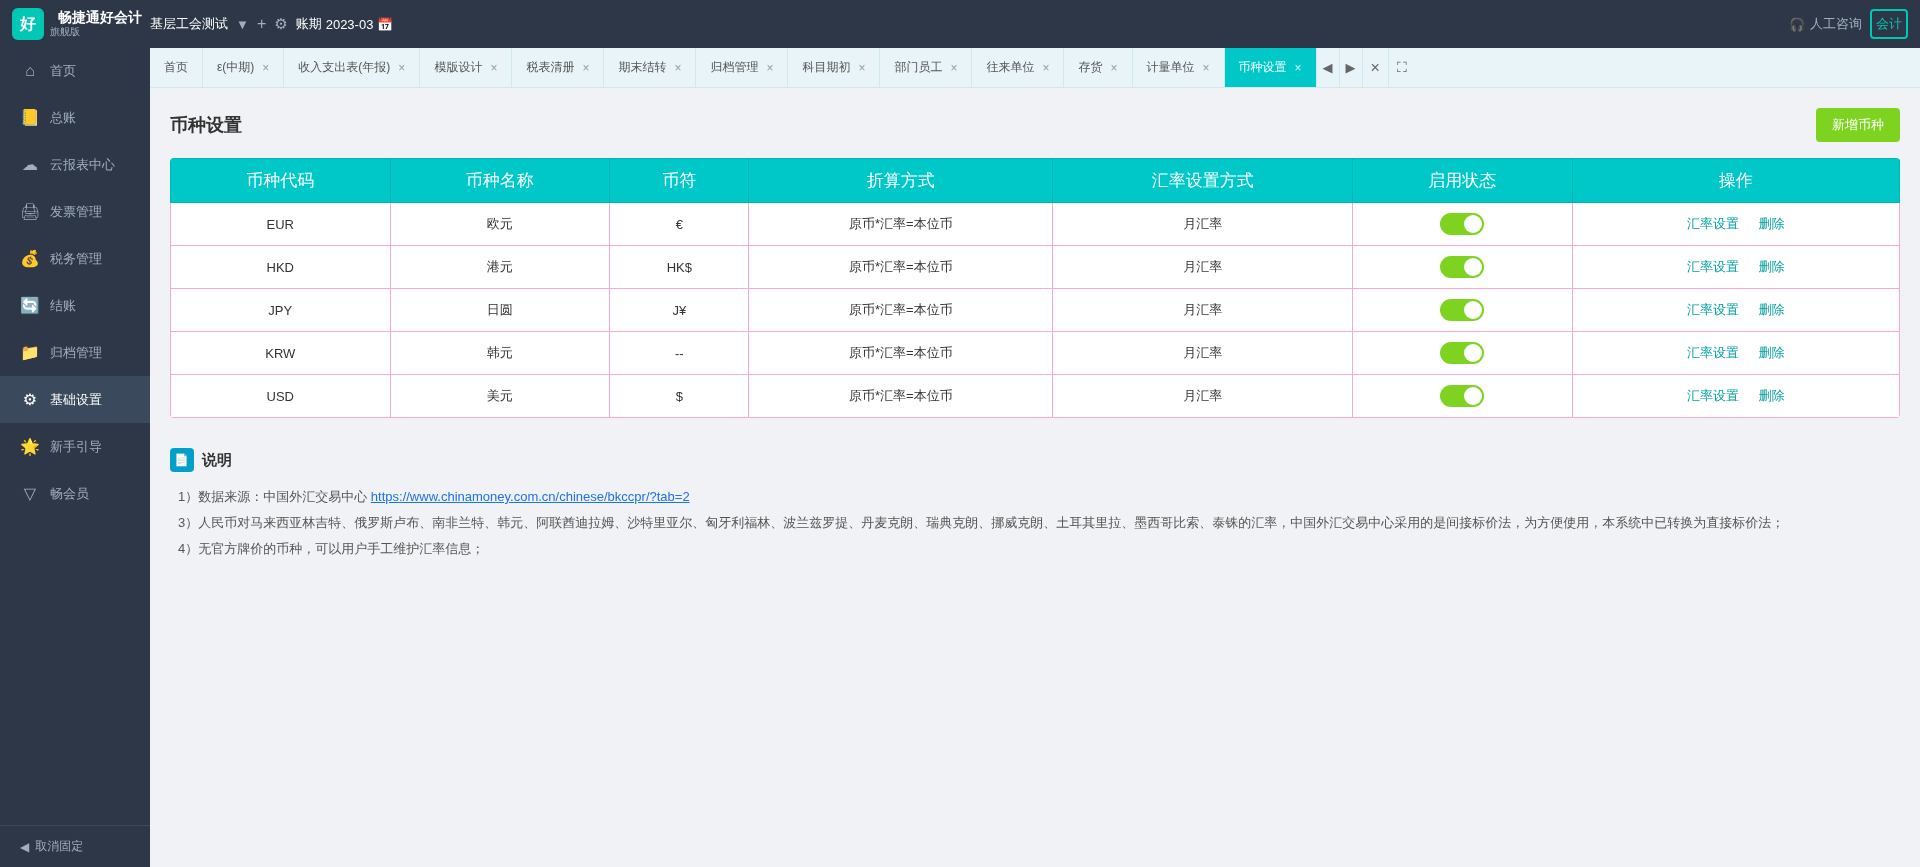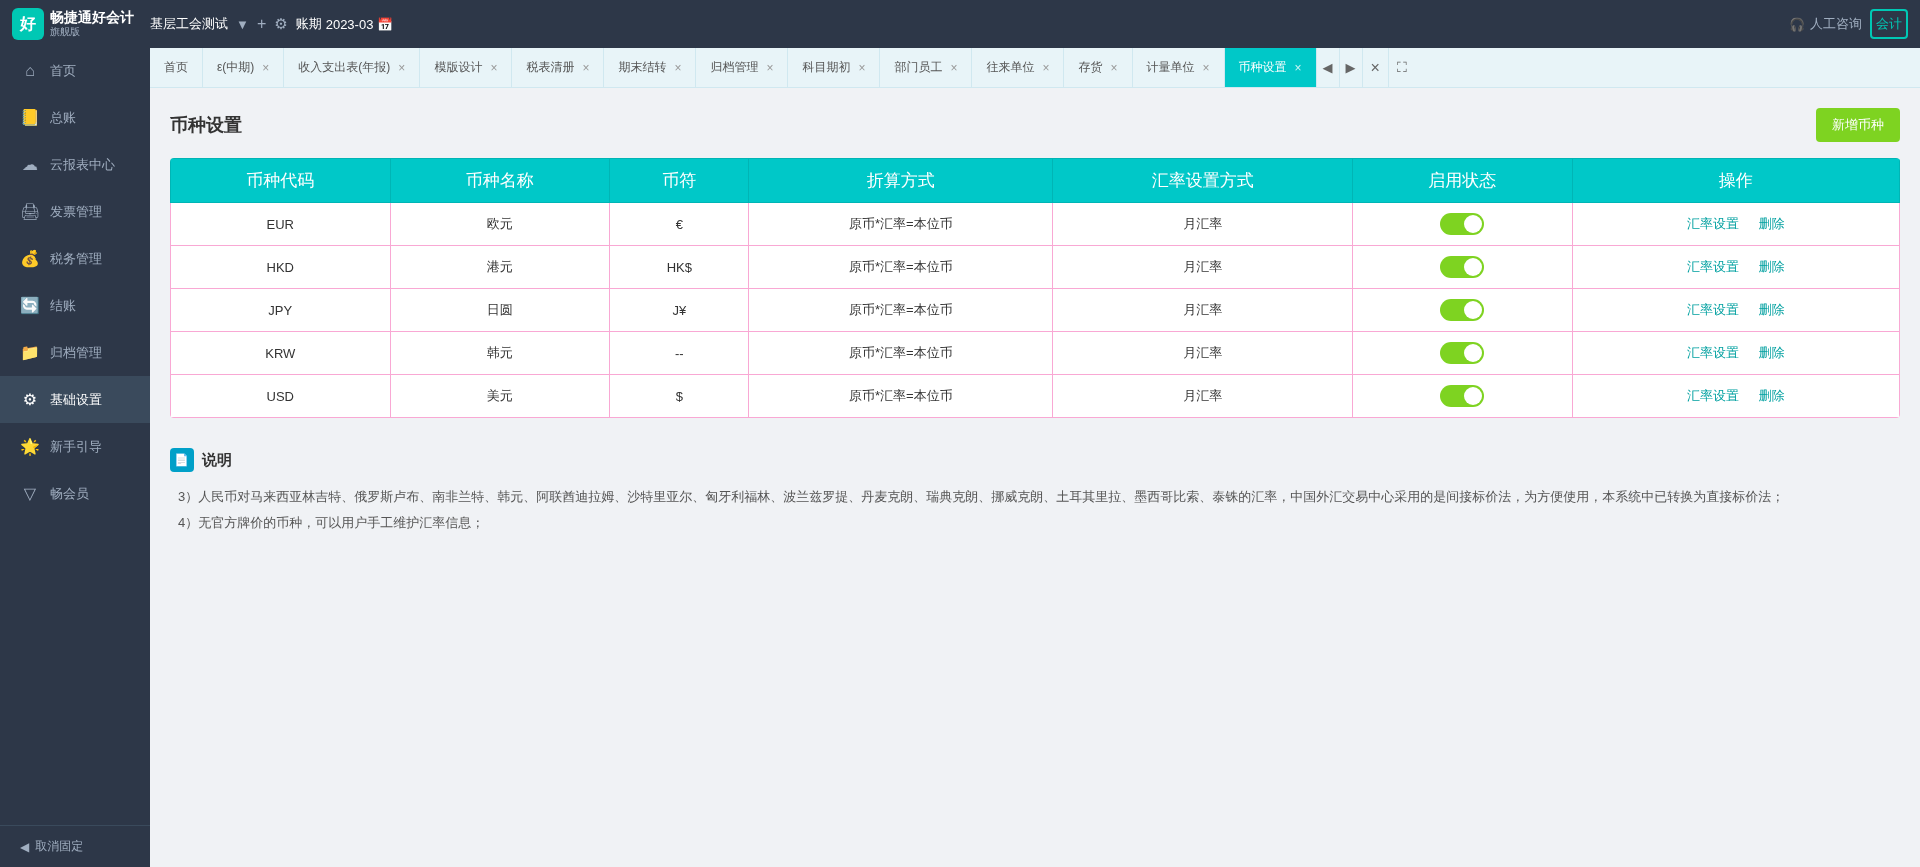--- a/index.html
+++ b/index.html
@@ -5,21 +5,21 @@
     * { box-sizing: border-box; margin: 0; padding: 0; }
     body { font-family: "Microsoft YaHei", "PingFang SC", sans-serif; font-size: 13px; background: #f0f2f5; display: flex; flex-direction: column; height: 867px; overflow: hidden; }
 
     
     .top-bar {
       display: flex; align-items: center; height: 48px;
       background: #2d3748; padding: 0 12px; gap: 8px; flex-shrink: 0;
     }
     .logo-area { display: flex; align-items: center; gap: 6px; min-width: 130px; }
     .logo-icon { width: 32px; height: 32px; background: #00c8b4; border-radius: 6px; display: flex; align-items: center; justify-content: center; color: white; font-size: 16px; font-weight: bold; }
-    .logo-text { color: white; font-size: 14px; font-weight: bold; line-height: 1.2; }
+    .logo-text { color: white; font-size: 14px; font-weight: bold; line-height: 1.2; margin-left: 8px; }
     .logo-sub { color: #a0aec0; font-size: 10px; }
     .workspace-area { display: flex; align-items: center; gap: 8px; flex: 1; }
     .workspace-name { color: white; font-size: 13px; }
     .workspace-dropdown { color: #a0aec0; cursor: pointer; }
     .top-actions { display: flex; align-items: center; gap: 8px; color: #a0aec0; font-size: 13px; }
     .period-info { color: white; display: flex; align-items: center; gap: 4px; }
     .period-icon { color: #00c8b4; }
     .top-right { display: flex; align-items: center; gap: 8px; margin-left: auto; }
     .customer-service { color: #a0aec0; display: flex; align-items: center; gap: 4px; cursor: pointer; font-size: 13px; }
     .account-btn { background: transparent; border: 2px solid #00c8b4; color: #00c8b4; padding: 4px 4px; border-radius: 4px; cursor: pointer; font-size: 13px; }
@@ -319,19 +319,22 @@
     </tr>
           </tbody>
       </table>
 
       <div class="notes-section">
         <div class="notes-header">
           <div class="notes-icon">📄</div>
           <span class="notes-title">说明</span>
         </div>
         <div class="notes-content">
+          <div>
+            1）数据来源：中国外汇交易中心 <a class="notes-link" href="#">https://www.chinamoney.com.cn/chinese/bkccpr/?tab=2</a>
+          </div>
           <div>3）人民币对马来西亚林吉特、俄罗斯卢布、南非兰特、韩元、阿联酋迪拉姆、沙特里亚尔、匈牙利福林、波兰兹罗提、丹麦克朗、瑞典克朗、挪威克朗、土耳其里拉、墨西哥比索、泰铢的汇率，中国外汇交易中心采用的是间接标价法，为方便使用，本系统中已转换为直接标价法；</div>
           <div>4）无官方牌价的币种，可以用户手工维护汇率信息；</div>
         </div>
       </div>
     </div>
   </div>
 </div>
 
 </body></html>

